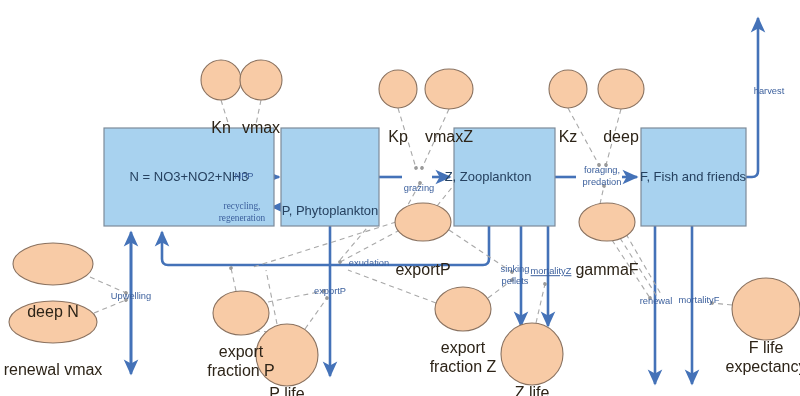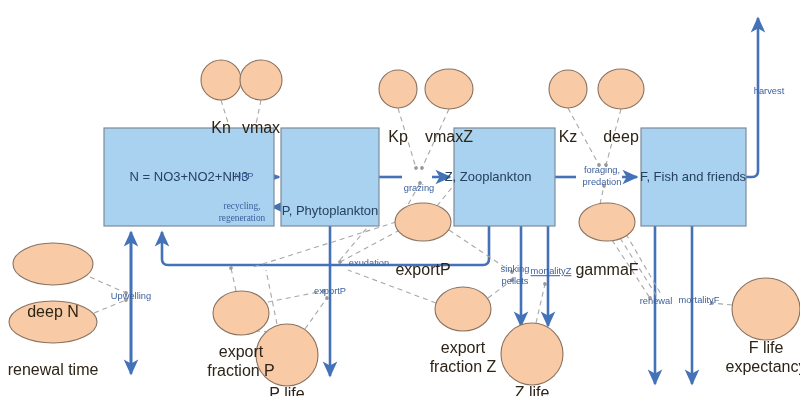--- a/index.html
+++ b/index.html
@@ -228,21 +228,21 @@
   <div>
     <div class="ell-label" style="left:221px; top:80px;">Kn</div>
     <div class="ell-label" style="left:261px; top:80px;">vmax</div>
     <div class="ell-label" style="left:398px; top:89px;">Kp</div>
     <div class="ell-label" style="left:449px; top:89px;">vmaxZ</div>
     <div class="ell-label" style="left:568px; top:89px;">Kz</div>
     <div class="ell-label" style="left:621px; top:89px;">deep</div>
     <div class="ell-label" style="left:423px; top:222px;">exportP</div>
     <div class="ell-label" style="left:607px; top:222px;">gammaF</div>
     <div class="ell-label" style="left:53px;  top:264px;">deep N</div>
-    <div class="ell-label" style="left:53px;  top:322px;">renewal time</div>
+    <div class="ell-label" style="left:53px;  top:322px;">renewal vmax</div>
     <div class="ell-label" style="left:241px; top:313px;">export<br>fraction P</div>
     <div class="ell-label" style="left:287px; top:355px;">P life<br>expectancy</div>
     <div class="ell-label" style="left:463px; top:309px;">export<br>fraction Z</div>
     <div class="ell-label" style="left:532px; top:354px;">Z life<br>expectancy</div>
     <div class="ell-label" style="left:766px; top:309px;">F life<br>expectancy</div>
   </div>
 
   <div>
     <div class="flow-label" style="left:244px; top:177px;">NPP</div>
     <div class="flow-label" style="left:419px; top:189px;">grazing</div>

